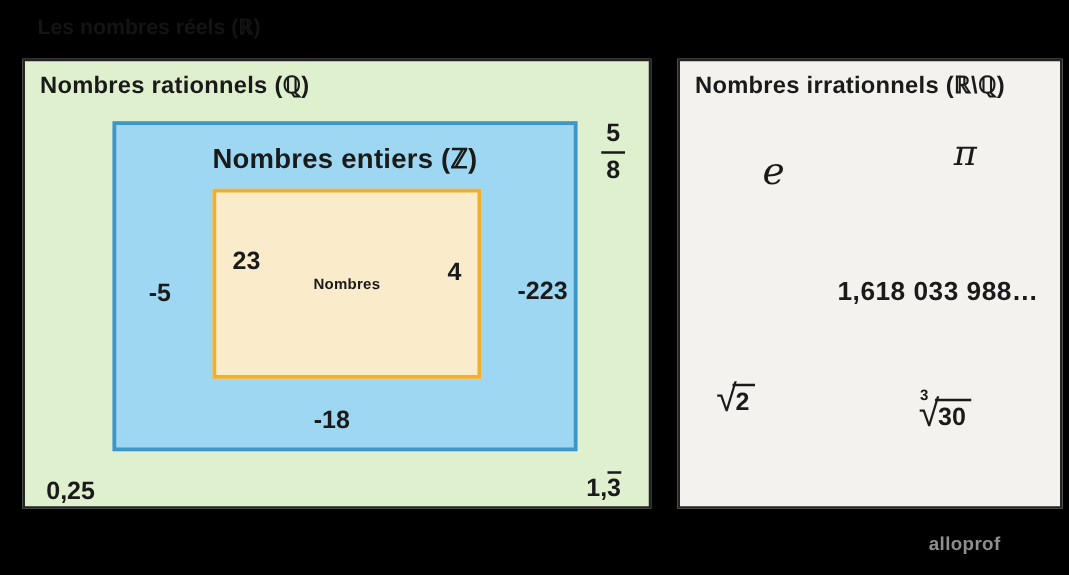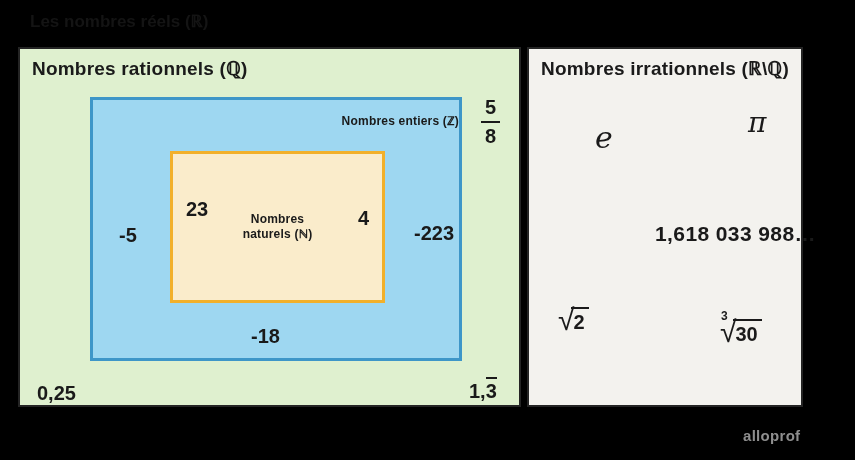--- a/index.html
+++ b/index.html
@@ -11,29 +11,29 @@
   }
   *{box-sizing:border-box;}
   html,body{margin:0;padding:0;background:#000;}
   body{font-family:"Liberation Sans", sans-serif; color:var(--text);}
   .scene{position:relative; width:855px; height:460px; background:var(--background); overflow:hidden;}
 
   .title{position:absolute; left:30px; top:13px; font-size:17px; font-weight:bold; color:#141414; line-height:1;}
 
   .panel{position:absolute; border:2px solid var(--panel-border);}
   .panel-rationnels{left:18px; top:47px; width:503px; height:360px; background:var(--rationnels-fill);}
-  .panel-irrationnels{left:527px; top:47px; width:276px; height:360px; background:var(--irrationnels-fill);}
+  .panel-irrationnels{left:542px; top:47px; width:308px; height:360px; background:var(--irrationnels-fill);}
 
   .set-label{position:absolute; font-size:19px; font-weight:bold; line-height:1.2; letter-spacing:.2px; white-space:nowrap;}
   .label-rationnels{left:12px; top:9px;}
   .label-irrationnels{left:12px; top:9px;}
 
   .box-entiers{position:absolute; left:70px; top:48px; width:372px; height:264px;
     background:var(--entiers-fill); border:3px solid var(--entiers-border);}
-  .label-entiers{position:static; display:block; text-align:right; padding-top:14px; font-size:12px; font-weight:bold; letter-spacing:.2px;}
+  .label-entiers{position:static; display:block; text-align:center; padding-top:14px; font-size:22px; font-weight:bold; letter-spacing:.2px;}
 
   .box-naturels{position:absolute; left:77px; top:51px; width:215px; height:152px;
     background:var(--naturels-fill); border:3px solid var(--naturels-border);
     display:flex; flex-direction:column; align-items:center; justify-content:center;}
   .label-naturels{font-size:12px; font-weight:bold; text-align:center; line-height:1.25; letter-spacing:.2px;}
 
   .num{position:absolute; font-size:20px; font-weight:bold; line-height:1; white-space:nowrap;}
   .num-neg5{left:26px; top:125px;}
   .num-neg223{left:306px; top:123px;margin-left:15px;}
   .num-neg38{left:158px; top:226px;}
@@ -72,21 +72,20 @@
 
   <div class="panel panel-rationnels">
     <div class="set-label label-rationnels">Nombres rationnels (ℚ)</div>
 
     <div class="box-entiers">
       <div class="set-label label-entiers">Nombres entiers (ℤ)</div>
 
       <div class="box-naturels">
         <div class="label-naturels">
           <span>Nombres</span><br>
-          <span>naturels (ℕ)</span>
         </div>
         <span class="num num-23">23</span>
         <span class="num num-4">4</span>
       </div>
 
       <span class="num num-neg5">-5</span>
       <span class="num num-neg223">-223</span>
       <span class="num num-neg38">-18</span>
     </div>
 

